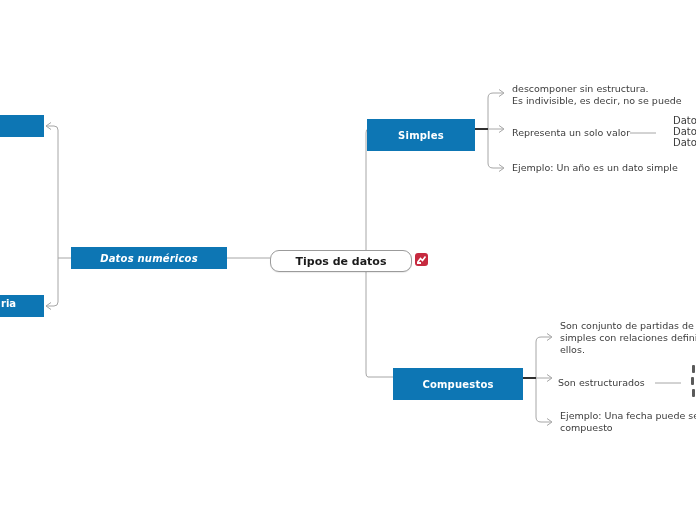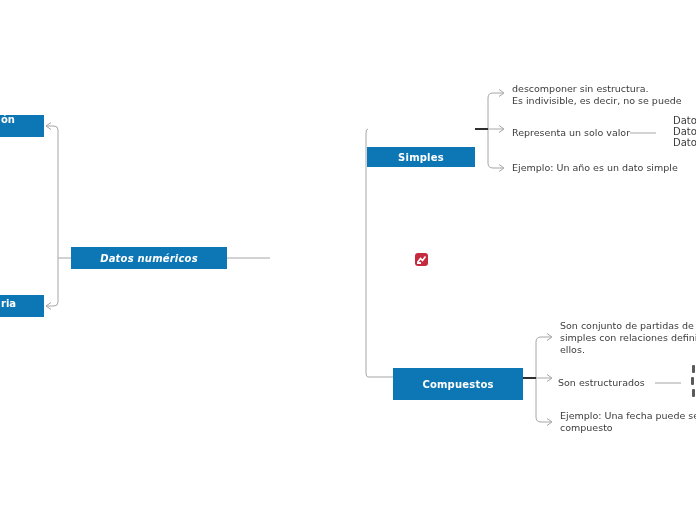--- a/index.html
+++ b/index.html
@@ -65,37 +65,40 @@
       <polyline points="547,418.5 552,422 547,425.5"></polyline>
       <path d="M655,383 H681"></path>
     </g>
     <g fill="none" stroke="#2f2f2f" stroke-width="2">
       <path d="M475,129 H488"></path>
       <path d="M523,378 H536"></path>
     </g>
   </svg>
 
   <div class="bluebox" style="left:-100px;top:115px;width:144px;height:22px;"></div>
-  <div class="edge-label" style="left:1px;top:114px;">ón</div>
+  <div class="edge-label" style="left:1px;top:106px;">ón</div>
 
   <div class="bluebox" style="left:-100px;top:295px;width:144px;height:22px;"></div>
   <div class="edge-label" style="left:1px;top:298px;">ria</div>
 
   <div class="bluebox" style="left:71px;top:247px;width:156px;height:22px;font-style:italic;">
     <span>Datos numéricos</span>
   </div>
 
-  <div class="bluebox" style="left:367px;top:119px;width:108px;height:20px;margin-top:28px;">
+  <div class="bluebox" style="left:367px;top:119px;width:108px;height:32px;">
     <span>Simples</span>
   </div>
 
   <div class="bluebox" style="left:393px;top:368px;width:130px;height:32px;">
     <span>Compuestos</span>
   </div>
 
+  <div class="rootnode">
+    <span>Tipos de datos</span>
+  </div>
 
   <div class="badge">
     <svg width="11" height="11" viewBox="0 0 11 11">
       <polyline points="1.5,8.5 4.5,4.5 6.5,6.5 9.5,2.5" fill="none" stroke="#ffffff" stroke-width="1.6"></polyline>
       <rect x="1" y="8" width="4" height="2" fill="#ffffff"></rect>
     </svg>
   </div>
 
   <div class="textnode" style="left:512px;top:83px;">
     <div class="ln">descomponer sin estructura.</div>

